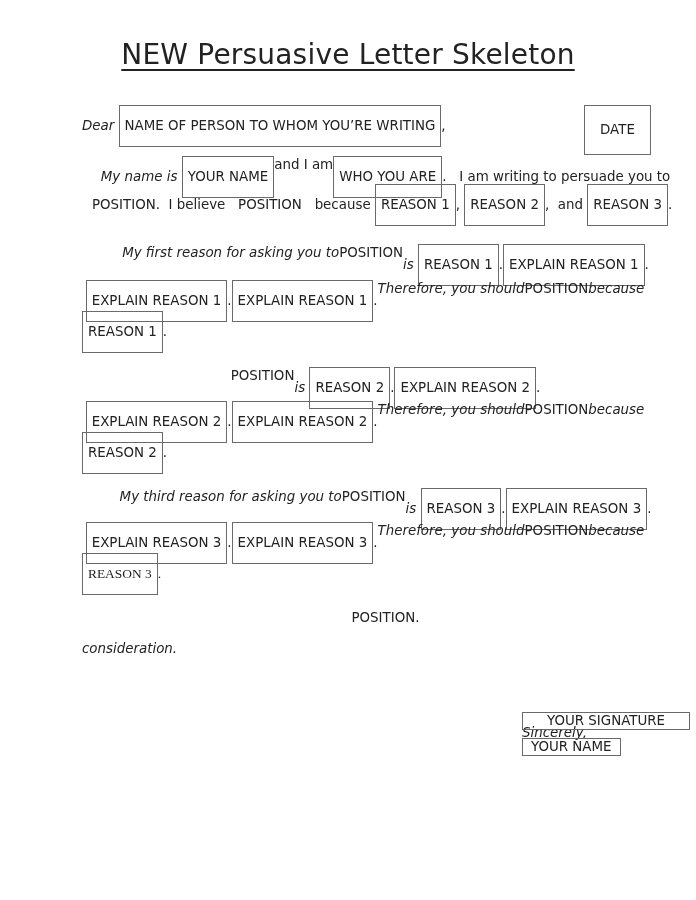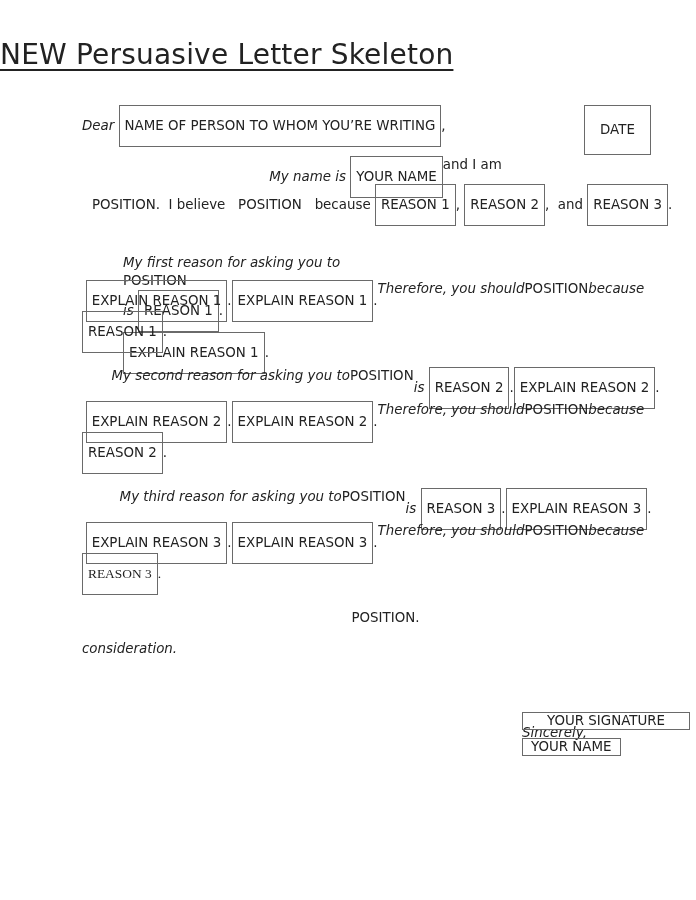--- a/index.html
+++ b/index.html
@@ -1,18 +1,18 @@
 <!DOCTYPE html>
 <html><head>
 <meta charset="utf-8">
 <style>
   html, body { margin: 0; padding: 0; background: #ffffff; }
   body { width: 696px; height: 900px; position: relative; overflow: hidden;
     font-family: "DejaVu Sans", sans-serif; color: #222; font-size: 13.4px; }
-  .title { position: absolute; top: 38px; left: 0; width: 696px; 
+  .title { position: absolute; top: 38px; left: 0; width: 696px; text-align: center;
     font-size: 28px; text-decoration: underline; text-underline-offset: 5px; text-decoration-thickness: 1.5px; color: #222; letter-spacing: 0.2px; }
   .line { position: absolute; left: 82px; width: 566px; white-space: nowrap; line-height: 18px; }
   .just { display: flex; justify-content: center; }
   .box { display: inline-block; border: 1px solid #6a6a6a; padding: 12px 5px; line-height: 16px; font-style: normal; }
   i, .it { font-style: italic; }
   .ind { padding-left: 41px; }
 </style>
 </head>
 <body>
 
@@ -20,50 +20,50 @@
 
 <div class="line" style="top:105px;">
   <i>Dear</i>
   <span class="box">NAME OF PERSON TO WHOM YOU’RE WRITING</span><span>,</span>
   <span class="box" style="position:absolute; left:502px; padding:16px 15px;">DATE</span>
 </div>
 
 <div class="line just ind" style="top:156px; width:525px;">
   <span><i>My name is</i> <span class="box">YOUR NAME</span></span>
   <span>and I am</span>
+  <span><span class="box">WHO YOU ARE</span><span style="white-space:pre">.   I am writing to persuade you to</span></span>
 </div>
 
 <div class="line" style="top:184px; left:92px;">
   <span>POSITION</span><span style="white-space:pre">.  I believe</span>
   &nbsp;&nbsp;<span>POSITION</span>&nbsp;&nbsp;
   <span>because</span>
   <span class="box">REASON 1</span>,
   <span class="box">REASON 2</span><span style="white-space:pre">,  and</span>
   <span class="box">REASON 3</span>.
 </div>
 
-<div class="line just ind" style="top:254px; width:525px;flex-direction:column;">
+<div class="line just ind" style="top:244px; width:525px;">
   <i>My first reason for asking you to</i>
   <span>POSITION</span>
   <span><i>is</i> <span class="box">REASON 1</span>.</span>
   <span><span class="box">EXPLAIN REASON 1</span>.</span>
 </div>
 <div class="line just" style="top:280px;">
   <span><span class="box">EXPLAIN REASON 1</span>.</span>
   <span><span class="box">EXPLAIN REASON 1</span>.</span>
   <i>Therefore, you should</i>
   <span>POSITION</span>
   <i>because</i>
 </div>
 <div class="line" style="top:311px;">
   <span class="box">REASON 1</span>.
 </div>
 
 <div class="line just ind" style="top:367px; width:525px;">
-  <i>My second reason for asking you to</i>
   <span>POSITION</span>
   <span><i>is</i> <span class="box">REASON 2</span>.</span>
   <span><span class="box">EXPLAIN REASON 2</span>.</span>
 </div>
 <div class="line just" style="top:401px;">
   <span><span class="box">EXPLAIN REASON 2</span>.</span>
   <span><span class="box">EXPLAIN REASON 2</span>.</span>
   <i>Therefore, you should</i>
   <span>POSITION</span>
   <i>because</i>

